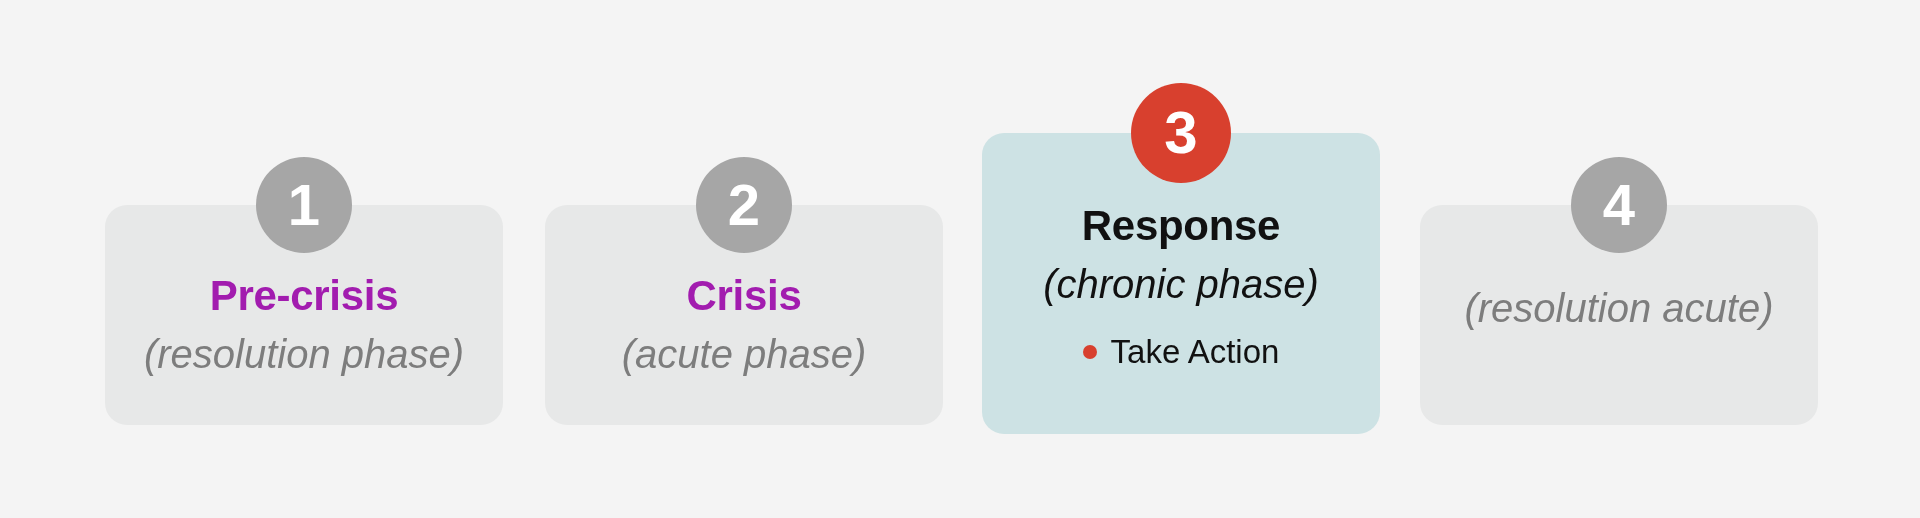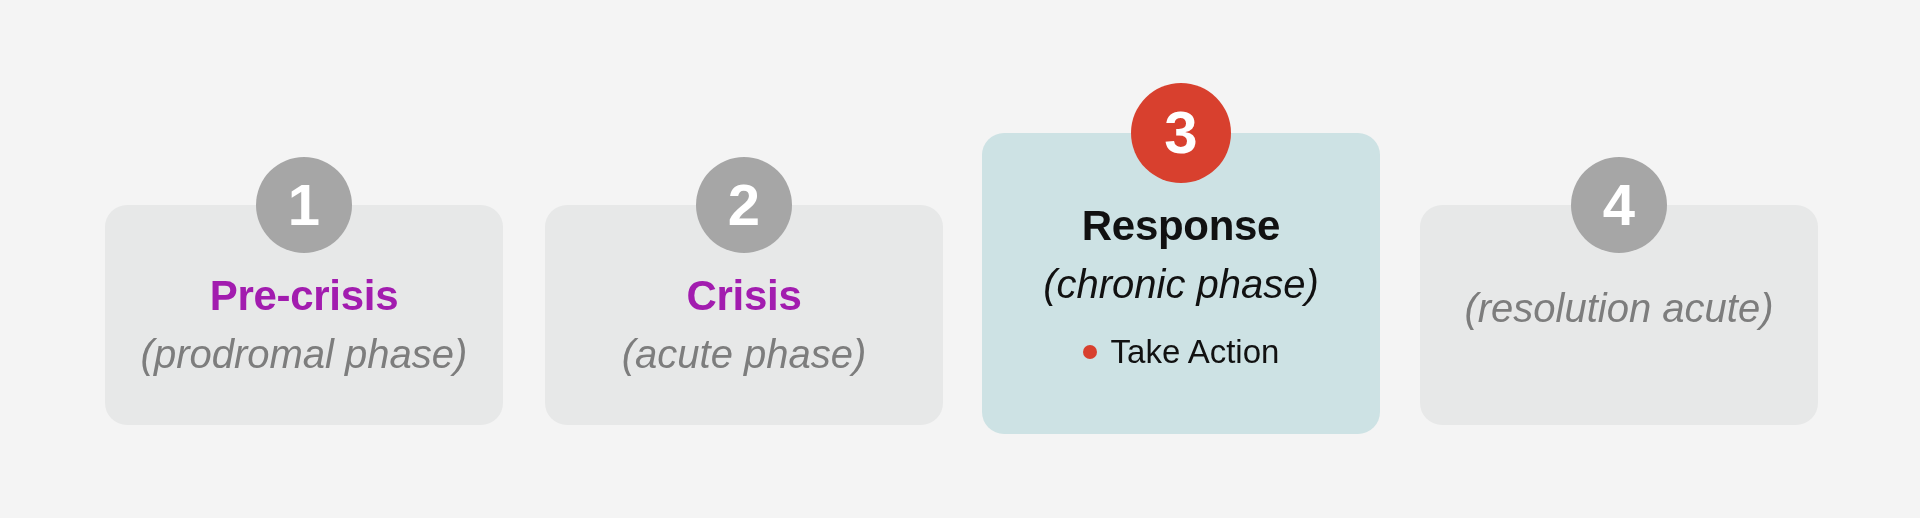--- a/index.html
+++ b/index.html
@@ -139,21 +139,21 @@
 </style>
 </head>
 <body>
 
 <div class="stage">
 
   <div class="card muted card-1">
     <div class="badge muted">1</div>
     <div class="card-body">
       <div class="title">Pre-crisis</div>
-      <div class="subtitle">(prodromal phase)</div>
+      <div class="subtitle">(resolution phase)</div>
     </div>
   </div>
 
   <div class="card muted card-2">
     <div class="badge muted">2</div>
     <div class="card-body">
       <div class="title">Crisis</div>
       <div class="subtitle">(acute phase)</div>
     </div>
   </div>

